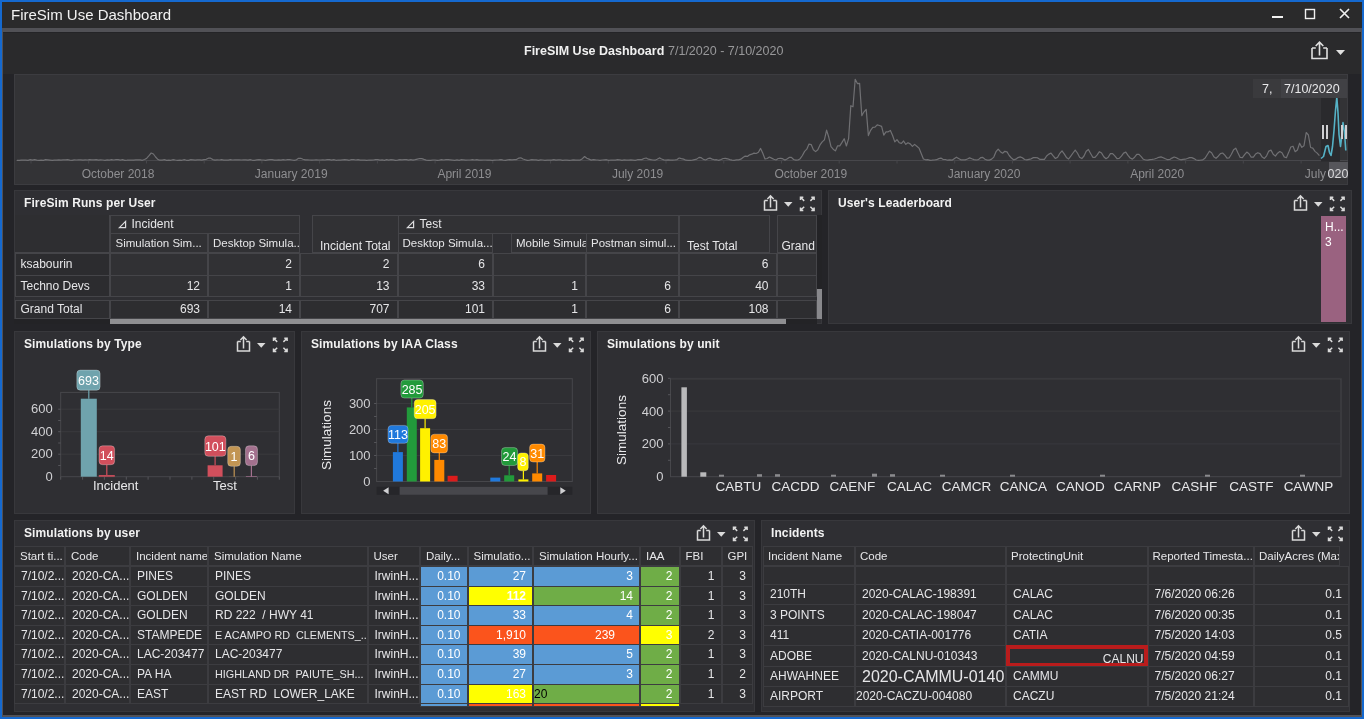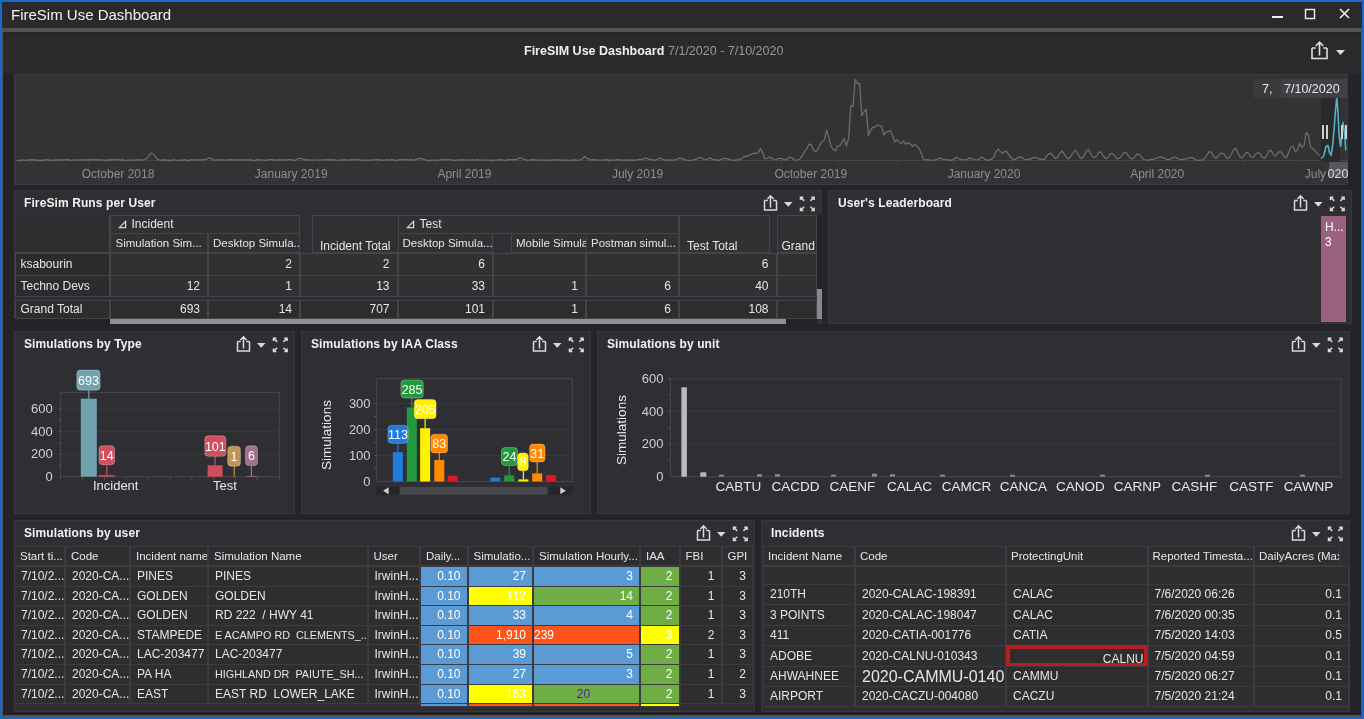--- a/index.html
+++ b/index.html
@@ -406,21 +406,21 @@
       <div style="position:absolute;left:519px;top:46px;width:107px;height:21px;background:#5b9bd5;border:1px solid #3c3c40;color:#fff;font-size:12px;text-align:right;padding-right:6px;line-height:19px;overflow:hidden;white-space:nowrap;">3</div>
       <div style="position:absolute;left:626px;top:46px;width:39.5px;height:21px;background:#6fad47;border:1px solid #3c3c40;color:#fff;font-size:12px;text-align:right;padding-right:6px;line-height:19px;overflow:hidden;white-space:nowrap;">2</div>
       <div style="position:absolute;left:665.5px;top:46px;width:42.0px;height:21px;background:#2e2e31;border:1px solid #3c3c40;color:#e6e6e8;font-size:12px;text-align:right;padding-right:6px;line-height:19px;overflow:hidden;white-space:nowrap;">1</div>
       <div style="position:absolute;left:707.5px;top:46px;width:31.5px;height:21px;background:#2e2e31;border:1px solid #3c3c40;color:#e6e6e8;font-size:12px;text-align:right;padding-right:6px;line-height:19px;overflow:hidden;white-space:nowrap;">3</div>
       <div style="position:absolute;left:0px;top:66px;width:51px;height:20px;background:#2e2e31;border:1px solid #3c3c40;color:#e6e6e8;font-size:12px;text-align:left;padding-left:6px;line-height:18px;overflow:hidden;white-space:nowrap;">7/10/2...</div>
       <div style="position:absolute;left:51px;top:66px;width:65px;height:20px;background:#2e2e31;border:1px solid #3c3c40;color:#e6e6e8;font-size:12px;text-align:left;padding-left:6px;line-height:18px;overflow:hidden;white-space:nowrap;">2020-CA...</div>
       <div style="position:absolute;left:116px;top:66px;width:78px;height:20px;background:#2e2e31;border:1px solid #3c3c40;color:#e6e6e8;font-size:12px;text-align:left;padding-left:6px;line-height:18px;overflow:hidden;white-space:nowrap;">GOLDEN</div>
       <div style="position:absolute;left:194px;top:66px;width:159.5px;height:20px;background:#2e2e31;border:1px solid #3c3c40;color:#e6e6e8;font-size:12px;text-align:left;padding-left:6px;line-height:18px;overflow:hidden;white-space:nowrap;">GOLDEN</div>
       <div style="position:absolute;left:353.5px;top:66px;width:52.5px;height:20px;background:#2e2e31;border:1px solid #3c3c40;color:#e6e6e8;font-size:12px;text-align:left;padding-left:6px;line-height:18px;overflow:hidden;white-space:nowrap;">IrwinH...</div>
       <div style="position:absolute;left:406px;top:66px;width:47.5px;height:20px;background:#5b9bd5;border:1px solid #3c3c40;color:#fff;font-size:12px;text-align:right;padding-right:6px;line-height:18px;overflow:hidden;white-space:nowrap;">0.10</div>
-      <div style="position:absolute;left:453.5px;top:66px;width:65.5px;height:20px;background:#ffff00;border:1px solid #3c3c40;color:#fff;font-size:12px;text-align:right;padding-right:6px;line-height:18px;overflow:hidden;white-space:nowrap;">112</div>
+      <div style="position:absolute;left:453.5px;top:66px;width:65.5px;height:20px;background:#ffff00;border:1px solid #3c3c40;color:#fff;font-size:12px;text-align:right;padding-right:6px;line-height:18px;overflow:hidden;white-space:nowrap;font-weight:bold;">112</div>
       <div style="position:absolute;left:519px;top:66px;width:107px;height:20px;background:#6fad47;border:1px solid #3c3c40;color:#fff;font-size:12px;text-align:right;padding-right:6px;line-height:18px;overflow:hidden;white-space:nowrap;">14</div>
       <div style="position:absolute;left:626px;top:66px;width:39.5px;height:20px;background:#6fad47;border:1px solid #3c3c40;color:#fff;font-size:12px;text-align:right;padding-right:6px;line-height:18px;overflow:hidden;white-space:nowrap;">2</div>
       <div style="position:absolute;left:665.5px;top:66px;width:42.0px;height:20px;background:#2e2e31;border:1px solid #3c3c40;color:#e6e6e8;font-size:12px;text-align:right;padding-right:6px;line-height:18px;overflow:hidden;white-space:nowrap;">1</div>
       <div style="position:absolute;left:707.5px;top:66px;width:31.5px;height:20px;background:#2e2e31;border:1px solid #3c3c40;color:#e6e6e8;font-size:12px;text-align:right;padding-right:6px;line-height:18px;overflow:hidden;white-space:nowrap;">3</div>
       <div style="position:absolute;left:0px;top:85px;width:51px;height:21px;background:#2e2e31;border:1px solid #3c3c40;color:#e6e6e8;font-size:12px;text-align:left;padding-left:6px;line-height:19px;overflow:hidden;white-space:nowrap;">7/10/2...</div>
       <div style="position:absolute;left:51px;top:85px;width:65px;height:21px;background:#2e2e31;border:1px solid #3c3c40;color:#e6e6e8;font-size:12px;text-align:left;padding-left:6px;line-height:19px;overflow:hidden;white-space:nowrap;">2020-CA...</div>
       <div style="position:absolute;left:116px;top:85px;width:78px;height:21px;background:#2e2e31;border:1px solid #3c3c40;color:#e6e6e8;font-size:12px;text-align:left;padding-left:6px;line-height:19px;overflow:hidden;white-space:nowrap;">GOLDEN</div>
       <div style="position:absolute;left:194px;top:85px;width:159.5px;height:21px;background:#2e2e31;border:1px solid #3c3c40;color:#e6e6e8;font-size:12px;text-align:left;padding-left:6px;line-height:19px;overflow:hidden;white-space:nowrap;">RD 222&nbsp; / HWY 41</div>
       <div style="position:absolute;left:353.5px;top:85px;width:52.5px;height:21px;background:#2e2e31;border:1px solid #3c3c40;color:#e6e6e8;font-size:12px;text-align:left;padding-left:6px;line-height:19px;overflow:hidden;white-space:nowrap;">IrwinH...</div>
       <div style="position:absolute;left:406px;top:85px;width:47.5px;height:21px;background:#5b9bd5;border:1px solid #3c3c40;color:#fff;font-size:12px;text-align:right;padding-right:6px;line-height:19px;overflow:hidden;white-space:nowrap;">0.10</div>
@@ -429,21 +429,21 @@
       <div style="position:absolute;left:626px;top:85px;width:39.5px;height:21px;background:#6fad47;border:1px solid #3c3c40;color:#fff;font-size:12px;text-align:right;padding-right:6px;line-height:19px;overflow:hidden;white-space:nowrap;">2</div>
       <div style="position:absolute;left:665.5px;top:85px;width:42.0px;height:21px;background:#2e2e31;border:1px solid #3c3c40;color:#e6e6e8;font-size:12px;text-align:right;padding-right:6px;line-height:19px;overflow:hidden;white-space:nowrap;">1</div>
       <div style="position:absolute;left:707.5px;top:85px;width:31.5px;height:21px;background:#2e2e31;border:1px solid #3c3c40;color:#e6e6e8;font-size:12px;text-align:right;padding-right:6px;line-height:19px;overflow:hidden;white-space:nowrap;">3</div>
       <div style="position:absolute;left:0px;top:105px;width:51px;height:20px;background:#2e2e31;border:1px solid #3c3c40;color:#e6e6e8;font-size:12px;text-align:left;padding-left:6px;line-height:18px;overflow:hidden;white-space:nowrap;">7/10/2...</div>
       <div style="position:absolute;left:51px;top:105px;width:65px;height:20px;background:#2e2e31;border:1px solid #3c3c40;color:#e6e6e8;font-size:12px;text-align:left;padding-left:6px;line-height:18px;overflow:hidden;white-space:nowrap;">2020-CA...</div>
       <div style="position:absolute;left:116px;top:105px;width:78px;height:20px;background:#2e2e31;border:1px solid #3c3c40;color:#e6e6e8;font-size:12px;text-align:left;padding-left:6px;line-height:18px;overflow:hidden;white-space:nowrap;">STAMPEDE</div>
       <div style="position:absolute;left:194px;top:105px;width:159.5px;height:20px;background:#2e2e31;border:1px solid #3c3c40;color:#e6e6e8;font-size:10.8px;text-align:left;padding-left:6px;line-height:18px;overflow:hidden;white-space:nowrap;">E ACAMPO RD&nbsp; CLEMENTS_...</div>
       <div style="position:absolute;left:353.5px;top:105px;width:52.5px;height:20px;background:#2e2e31;border:1px solid #3c3c40;color:#e6e6e8;font-size:12px;text-align:left;padding-left:6px;line-height:18px;overflow:hidden;white-space:nowrap;">IrwinH...</div>
       <div style="position:absolute;left:406px;top:105px;width:47.5px;height:20px;background:#5b9bd5;border:1px solid #3c3c40;color:#fff;font-size:12px;text-align:right;padding-right:6px;line-height:18px;overflow:hidden;white-space:nowrap;">0.10</div>
       <div style="position:absolute;left:453.5px;top:105px;width:65.5px;height:20px;background:#fb541c;border:1px solid #3c3c40;color:#fff;font-size:12px;text-align:right;padding-right:6px;line-height:18px;overflow:hidden;white-space:nowrap;">1,910</div>
-      <div style="position:absolute;left:519px;top:105px;width:107px;height:20px;background:#fb541c;border:1px solid #3c3c40;color:#fff;font-size:12px;text-align:left;padding-right:6px;line-height:18px;overflow:hidden;white-space:nowrap;">239</div>
+      <div style="position:absolute;left:519px;top:105px;width:107px;height:20px;background:#fb541c;border:1px solid #3c3c40;color:#fff;font-size:12px;text-align:right;padding-right:24px;line-height:18px;overflow:hidden;white-space:nowrap;">239</div>
       <div style="position:absolute;left:626px;top:105px;width:39.5px;height:20px;background:#ffff00;border:1px solid #3c3c40;color:#fff;font-size:12px;text-align:right;padding-right:6px;line-height:18px;overflow:hidden;white-space:nowrap;">3</div>
       <div style="position:absolute;left:665.5px;top:105px;width:42.0px;height:20px;background:#2e2e31;border:1px solid #3c3c40;color:#e6e6e8;font-size:12px;text-align:right;padding-right:6px;line-height:18px;overflow:hidden;white-space:nowrap;">2</div>
       <div style="position:absolute;left:707.5px;top:105px;width:31.5px;height:20px;background:#2e2e31;border:1px solid #3c3c40;color:#e6e6e8;font-size:12px;text-align:right;padding-right:6px;line-height:18px;overflow:hidden;white-space:nowrap;">3</div>
       <div style="position:absolute;left:0px;top:124px;width:51px;height:21px;background:#2e2e31;border:1px solid #3c3c40;color:#e6e6e8;font-size:12px;text-align:left;padding-left:6px;line-height:19px;overflow:hidden;white-space:nowrap;">7/10/2...</div>
       <div style="position:absolute;left:51px;top:124px;width:65px;height:21px;background:#2e2e31;border:1px solid #3c3c40;color:#e6e6e8;font-size:12px;text-align:left;padding-left:6px;line-height:19px;overflow:hidden;white-space:nowrap;">2020-CA...</div>
       <div style="position:absolute;left:116px;top:124px;width:78px;height:21px;background:#2e2e31;border:1px solid #3c3c40;color:#e6e6e8;font-size:12px;text-align:left;padding-left:6px;line-height:19px;overflow:hidden;white-space:nowrap;">LAC-203477</div>
       <div style="position:absolute;left:194px;top:124px;width:159.5px;height:21px;background:#2e2e31;border:1px solid #3c3c40;color:#e6e6e8;font-size:12px;text-align:left;padding-left:6px;line-height:19px;overflow:hidden;white-space:nowrap;">LAC-203477</div>
       <div style="position:absolute;left:353.5px;top:124px;width:52.5px;height:21px;background:#2e2e31;border:1px solid #3c3c40;color:#e6e6e8;font-size:12px;text-align:left;padding-left:6px;line-height:19px;overflow:hidden;white-space:nowrap;">IrwinH...</div>
       <div style="position:absolute;left:406px;top:124px;width:47.5px;height:21px;background:#5b9bd5;border:1px solid #3c3c40;color:#fff;font-size:12px;text-align:right;padding-right:6px;line-height:19px;overflow:hidden;white-space:nowrap;">0.10</div>
       <div style="position:absolute;left:453.5px;top:124px;width:65.5px;height:21px;background:#5b9bd5;border:1px solid #3c3c40;color:#fff;font-size:12px;text-align:right;padding-right:6px;line-height:19px;overflow:hidden;white-space:nowrap;">39</div>
@@ -462,21 +462,21 @@
       <div style="position:absolute;left:626px;top:144px;width:39.5px;height:21px;background:#6fad47;border:1px solid #3c3c40;color:#fff;font-size:12px;text-align:right;padding-right:6px;line-height:19px;overflow:hidden;white-space:nowrap;">2</div>
       <div style="position:absolute;left:665.5px;top:144px;width:42.0px;height:21px;background:#2e2e31;border:1px solid #3c3c40;color:#e6e6e8;font-size:12px;text-align:right;padding-right:6px;line-height:19px;overflow:hidden;white-space:nowrap;">1</div>
       <div style="position:absolute;left:707.5px;top:144px;width:31.5px;height:21px;background:#2e2e31;border:1px solid #3c3c40;color:#e6e6e8;font-size:12px;text-align:right;padding-right:6px;line-height:19px;overflow:hidden;white-space:nowrap;">2</div>
       <div style="position:absolute;left:0px;top:164px;width:51px;height:20px;background:#2e2e31;border:1px solid #3c3c40;color:#e6e6e8;font-size:12px;text-align:left;padding-left:6px;line-height:18px;overflow:hidden;white-space:nowrap;">7/10/2...</div>
       <div style="position:absolute;left:51px;top:164px;width:65px;height:20px;background:#2e2e31;border:1px solid #3c3c40;color:#e6e6e8;font-size:12px;text-align:left;padding-left:6px;line-height:18px;overflow:hidden;white-space:nowrap;">2020-CA...</div>
       <div style="position:absolute;left:116px;top:164px;width:78px;height:20px;background:#2e2e31;border:1px solid #3c3c40;color:#e6e6e8;font-size:12px;text-align:left;padding-left:6px;line-height:18px;overflow:hidden;white-space:nowrap;">EAST</div>
       <div style="position:absolute;left:194px;top:164px;width:159.5px;height:20px;background:#2e2e31;border:1px solid #3c3c40;color:#e6e6e8;font-size:12px;text-align:left;padding-left:6px;line-height:18px;overflow:hidden;white-space:nowrap;">EAST RD&nbsp; LOWER_LAKE</div>
       <div style="position:absolute;left:353.5px;top:164px;width:52.5px;height:20px;background:#2e2e31;border:1px solid #3c3c40;color:#e6e6e8;font-size:12px;text-align:left;padding-left:6px;line-height:18px;overflow:hidden;white-space:nowrap;">IrwinH...</div>
       <div style="position:absolute;left:406px;top:164px;width:47.5px;height:20px;background:#5b9bd5;border:1px solid #3c3c40;color:#fff;font-size:12px;text-align:right;padding-right:6px;line-height:18px;overflow:hidden;white-space:nowrap;">0.10</div>
       <div style="position:absolute;left:453.5px;top:164px;width:65.5px;height:20px;background:#ffff00;border:1px solid #3c3c40;color:#fff;font-size:12px;text-align:right;padding-right:6px;line-height:18px;overflow:hidden;white-space:nowrap;">163</div>
-      <div style="position:absolute;left:519px;top:164px;width:107px;height:20px;background:#6fad47;border:1px solid #3c3c40;color:#4c1d95;font-size:12px;text-align:center;padding-right:6px;line-height:18px;overflow:hidden;white-space:nowrap;">20</div>
+      <div style="position:absolute;left:519px;top:164px;width:107px;height:20px;background:#6fad47;border:1px solid #3c3c40;color:#000000;font-size:12px;text-align:left;padding-right:6px;line-height:18px;overflow:hidden;white-space:nowrap;">20</div>
       <div style="position:absolute;left:626px;top:164px;width:39.5px;height:20px;background:#6fad47;border:1px solid #3c3c40;color:#fff;font-size:12px;text-align:right;padding-right:6px;line-height:18px;overflow:hidden;white-space:nowrap;">2</div>
       <div style="position:absolute;left:665.5px;top:164px;width:42.0px;height:20px;background:#2e2e31;border:1px solid #3c3c40;color:#e6e6e8;font-size:12px;text-align:right;padding-right:6px;line-height:18px;overflow:hidden;white-space:nowrap;">1</div>
       <div style="position:absolute;left:707.5px;top:164px;width:31.5px;height:20px;background:#2e2e31;border:1px solid #3c3c40;color:#e6e6e8;font-size:12px;text-align:right;padding-right:6px;line-height:18px;overflow:hidden;white-space:nowrap;">3</div>
       <div style="position:absolute;left:406px;top:183px;width:47.5px;height:4px;background:#5b9bd5;border:1px solid #3c3c40;color:#fff;font-size:12px;text-align:right;padding-right:6px;line-height:2px;overflow:hidden;white-space:nowrap;"></div>
       <div style="position:absolute;left:453.5px;top:183px;width:65.5px;height:4px;background:#fb541c;border:1px solid #3c3c40;color:#fff;font-size:12px;text-align:right;padding-right:6px;line-height:2px;overflow:hidden;white-space:nowrap;"></div>
       <div style="position:absolute;left:519px;top:183px;width:107px;height:4px;background:#fb541c;border:1px solid #3c3c40;color:#fff;font-size:12px;text-align:right;padding-right:6px;line-height:2px;overflow:hidden;white-space:nowrap;"></div>
       <div style="position:absolute;left:626px;top:183px;width:39.5px;height:4px;background:#ffff00;border:1px solid #3c3c40;color:#fff;font-size:12px;text-align:right;padding-right:6px;line-height:2px;overflow:hidden;white-space:nowrap;"></div>
 </div>
 <div class="panel" style="left:761px;top:520px;width:589px;height:192px;">
 <div class="ph">Incidents</div>
@@ -523,21 +523,21 @@
       <div style="position:absolute;left:94px;top:125px;width:151px;height:22px;background:#2e2e31;border:1px solid #3c3c40;color:#e6e6e8;font-size:12px;text-align:left;padding-left:6px;line-height:20px;overflow:hidden;white-space:nowrap;">2020-CALNU-010343</div>
       <div style="position:absolute;left:245px;top:125px;width:141.5px;height:22px;background:#2e2e31;border:4px solid #b91c1c;color:#e6e6e8;font-size:12px;text-align:right;padding-left:6px;line-height:20px;overflow:hidden;white-space:nowrap;">CALNU</div>
       <div style="position:absolute;left:386.5px;top:125px;width:106.5px;height:22px;background:#2e2e31;border:1px solid #3c3c40;color:#e6e6e8;font-size:12px;text-align:left;padding-left:6px;line-height:20px;overflow:hidden;white-space:nowrap;">7/5/2020 04:59</div>
       <div style="position:absolute;left:493px;top:125px;width:95px;height:22px;background:#2e2e31;border:1px solid #3c3c40;color:#e6e6e8;font-size:12px;text-align:right;padding-right:6px;line-height:20px;overflow:hidden;white-space:nowrap;">0.1</div>
       <div style="position:absolute;left:2px;top:146px;width:92px;height:21px;background:#2e2e31;border:1px solid #3c3c40;color:#e6e6e8;font-size:12px;text-align:left;padding-left:6px;line-height:19px;overflow:hidden;white-space:nowrap;">AHWAHNEE</div>
       <div style="position:absolute;left:94px;top:146px;width:151px;height:21px;background:#2e2e31;border:1px solid #3c3c40;color:#e6e6e8;font-size:16px;text-align:left;padding-left:6px;line-height:19px;overflow:hidden;white-space:nowrap;">2020-CAMMU-014086</div>
       <div style="position:absolute;left:245px;top:146px;width:141.5px;height:21px;background:#2e2e31;border:1px solid #3c3c40;color:#e6e6e8;font-size:12px;text-align:left;padding-left:6px;line-height:19px;overflow:hidden;white-space:nowrap;">CAMMU</div>
       <div style="position:absolute;left:386.5px;top:146px;width:106.5px;height:21px;background:#2e2e31;border:1px solid #3c3c40;color:#e6e6e8;font-size:12px;text-align:left;padding-left:6px;line-height:19px;overflow:hidden;white-space:nowrap;">7/5/2020 06:27</div>
       <div style="position:absolute;left:493px;top:146px;width:95px;height:21px;background:#2e2e31;border:1px solid #3c3c40;color:#e6e6e8;font-size:12px;text-align:right;padding-right:6px;line-height:19px;overflow:hidden;white-space:nowrap;">0.1</div>
       <div style="position:absolute;left:2px;top:166px;width:92px;height:21px;background:#2e2e31;border:1px solid #3c3c40;color:#e6e6e8;font-size:12px;text-align:left;padding-left:6px;line-height:19px;overflow:hidden;white-space:nowrap;">AIRPORT</div>
-      <div style="position:absolute;left:94px;top:166px;width:151px;height:21px;background:#2e2e31;border:1px solid #3c3c40;color:#e6e6e8;font-size:12px;text-align:left;padding-left:6px;line-height:19px;overflow:hidden;white-space:nowrap;">2020-CACZU-004080</div>
+      <div style="position:absolute;left:94px;top:166px;width:151px;height:21px;background:#2e2e31;border:1px solid #3c3c40;color:#e6e6e8;font-size:12px;text-align:left;line-height:19px;overflow:hidden;white-space:nowrap;">2020-CACZU-004080</div>
       <div style="position:absolute;left:245px;top:166px;width:141.5px;height:21px;background:#2e2e31;border:1px solid #3c3c40;color:#e6e6e8;font-size:12px;text-align:left;padding-left:6px;line-height:19px;overflow:hidden;white-space:nowrap;">CACZU</div>
       <div style="position:absolute;left:386.5px;top:166px;width:106.5px;height:21px;background:#2e2e31;border:1px solid #3c3c40;color:#e6e6e8;font-size:12px;text-align:left;padding-left:6px;line-height:19px;overflow:hidden;white-space:nowrap;">7/5/2020 21:24</div>
       <div style="position:absolute;left:493px;top:166px;width:95px;height:21px;background:#2e2e31;border:1px solid #3c3c40;color:#e6e6e8;font-size:12px;text-align:right;padding-right:6px;line-height:19px;overflow:hidden;white-space:nowrap;">0.1</div>
 </div>
   <div style="position:absolute;left:2px;top:31px;width:1px;height:684px;background:#515156;z-index:40;"></div>
   <div style="position:absolute;left:1361px;top:31px;width:1px;height:684px;background:#515156;z-index:40;"></div>
   <div style="position:absolute;left:2px;top:715px;width:1360px;height:2px;background:#515156;z-index:40;"></div>
   <div class="edge" style="left:0;top:0;width:1364px;height:2px;"></div>
   <div class="edge" style="left:0;top:717px;width:1364px;height:2px;"></div>
   <div class="edge" style="left:0;top:0;width:2px;height:719px;"></div>

